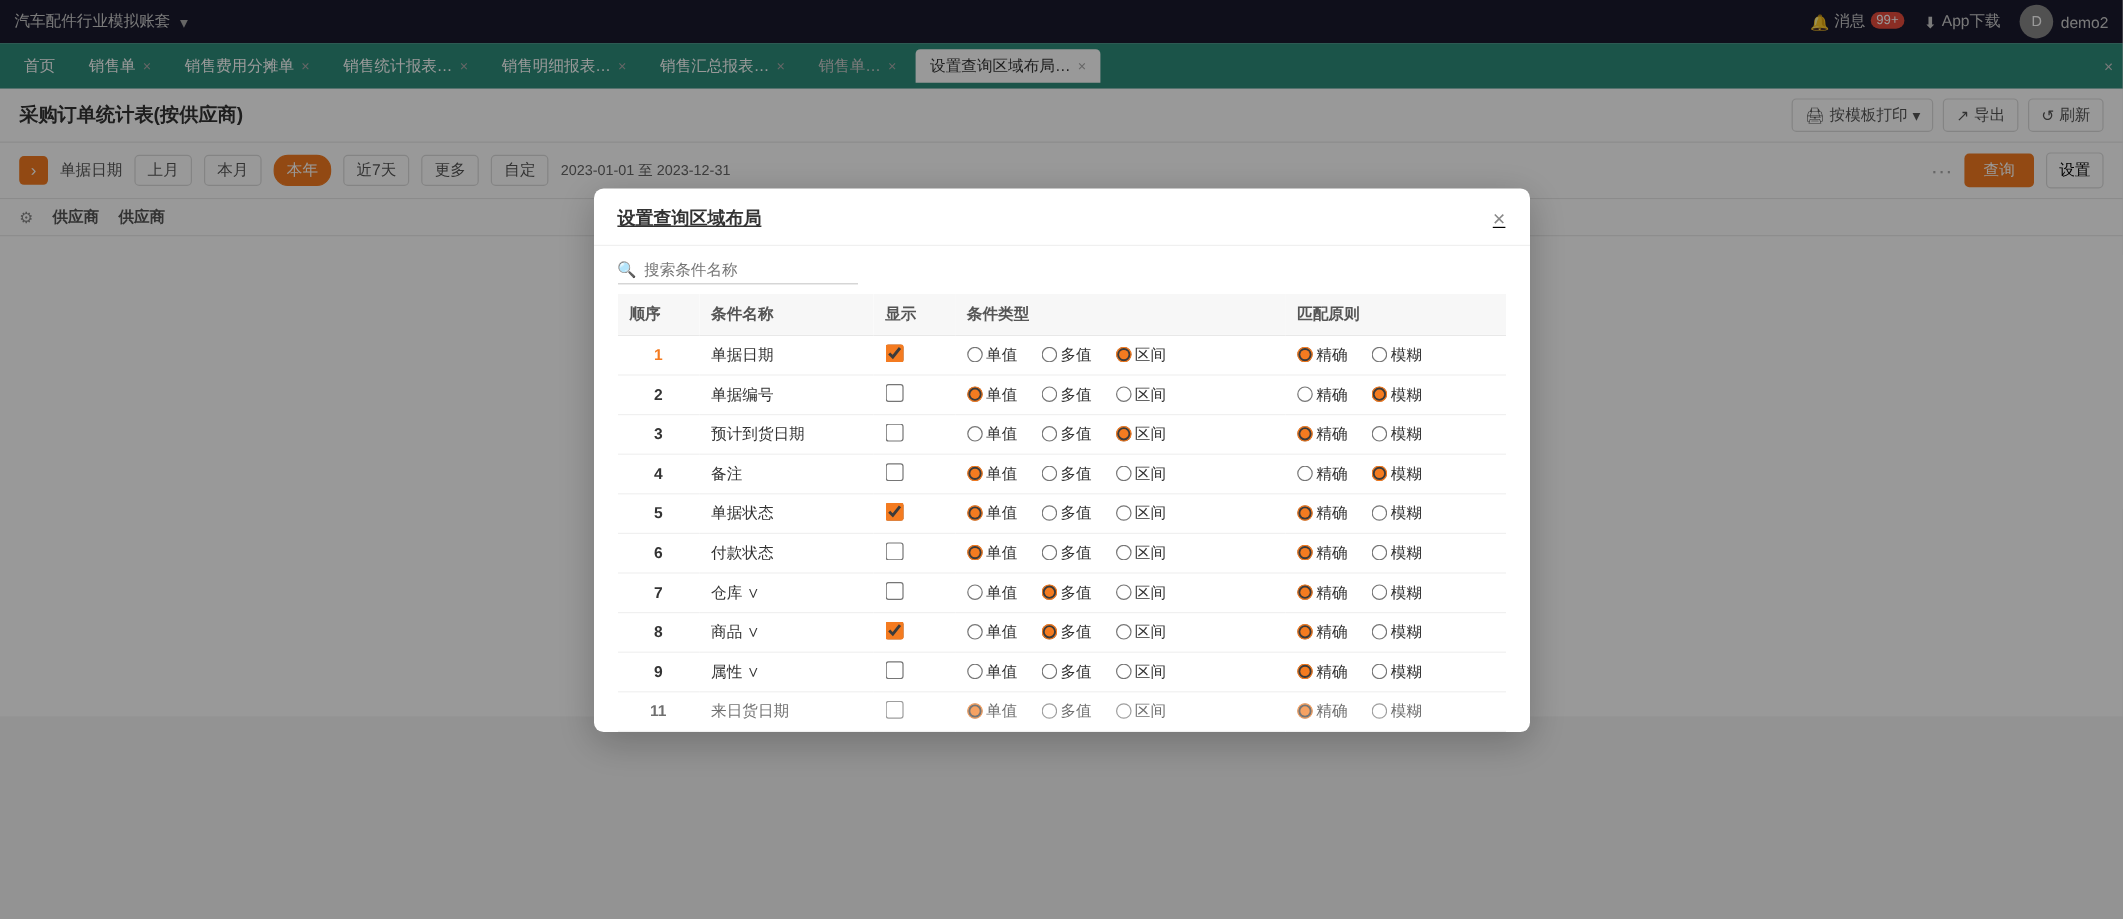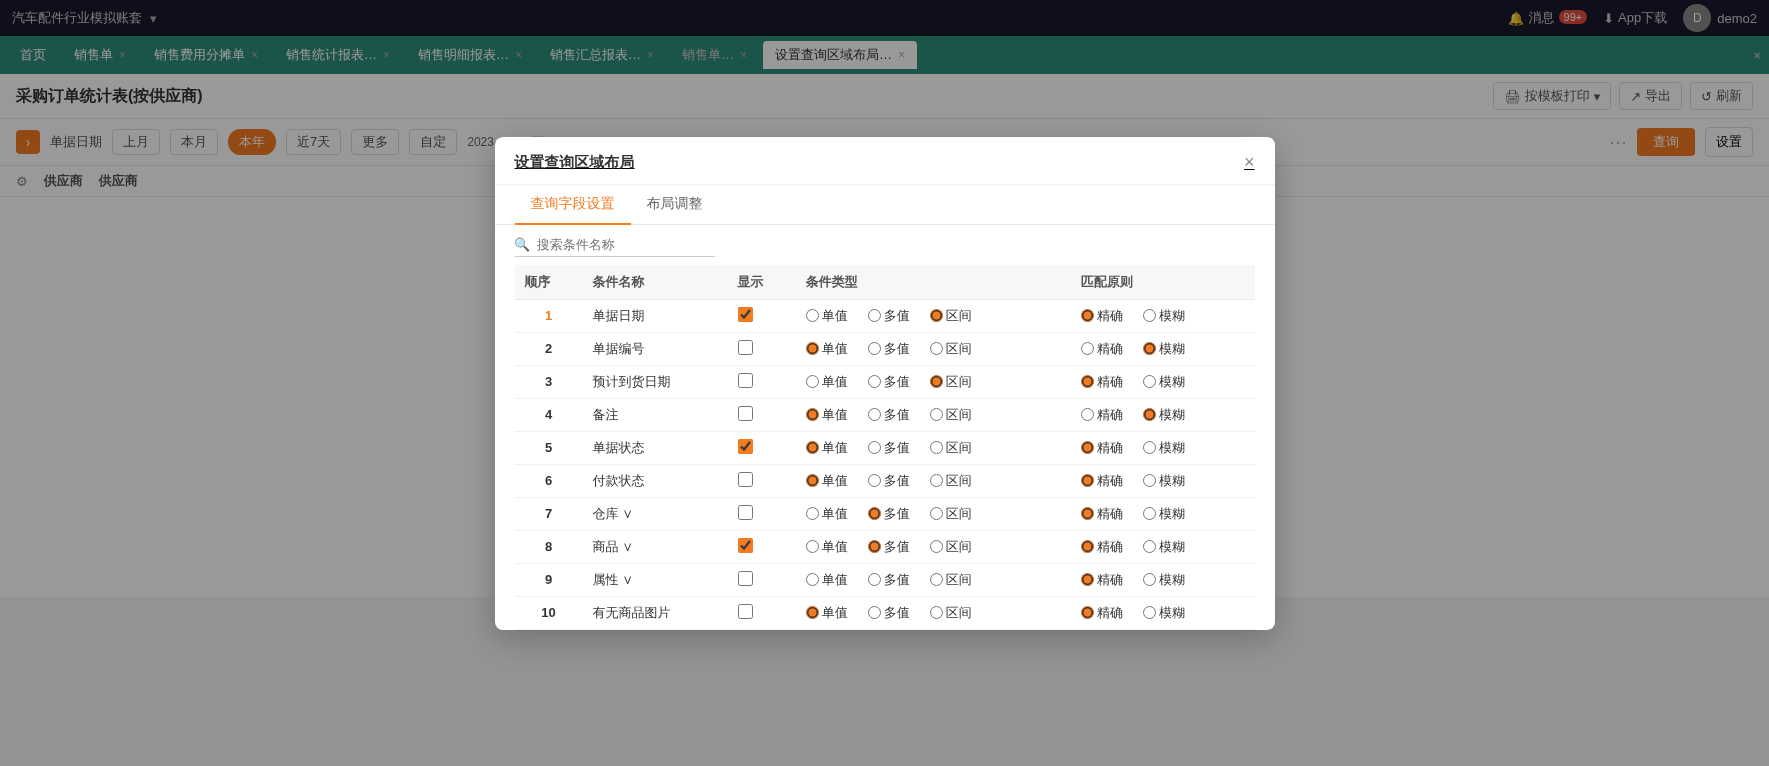--- a/index.html
+++ b/index.html
@@ -338,28 +338,20 @@
 </div>
 
 <div class="overlay">
   <div class="dialog">
 
     <div class="dialog-header">
       <span class="dialog-title">设置查询区域布局</span>
       <span class="dialog-close">×</span>
     </div>
 
-    <div class="dialog-tabs">
-      <div class="dialog-tab active">
-        <span>查询字段设置</span>
-      </div>
-      <div class="dialog-tab">
-        <span>布局调整</span>
-      </div>
-    </div>
 
     <div class="search-box">
       <span class="search-icon">🔍</span>
       <input type="text" placeholder="搜索条件名称" style="">
     </div>
 
     <div class="config-table">
       <table>
         <thead>
           <tr>
@@ -536,37 +528,37 @@
               </div>
             </td>
             <td>
               <div class="radio-group">
                 <label class="radio-item"><input type="radio" name="match9" checked="" style=""> 精确</label>
                 <label class="radio-item"><input type="radio" name="match9" style=""> 模糊</label>
               </div>
             </td>
           </tr>
 
-          <tr>
-            <td class="row-index dark">10</td>
-            <td>有无商品图片</td>
-            <td><input type="checkbox" style=""></td>
-            <td>
-              <div class="radio-group">
-                <label class="radio-item"><input type="radio" name="type10" checked="" style=""> 单值</label>
-                <label class="radio-item"><input type="radio" name="type10" style=""> 多值</label>
-                <label class="radio-item"><input type="radio" name="type10" style=""> 区间</label>
-              </div>
-            </td>
-            <td>
-              <div class="radio-group">
-                <label class="radio-item"><input type="radio" name="match10" checked="" style=""> 精确</label>
-                <label class="radio-item"><input type="radio" name="match10" style=""> 模糊</label>
-              </div>
-            </td>
-          </tr>
-
+
+          <tr style="opacity:0.7;">
+            <td class="row-index dark">11</td>
+            <td>来日货日期</td>
+            <td><input type="checkbox" style=""></td>
+            <td>
+              <div class="radio-group">
+                <label class="radio-item"><input type="radio" name="type11" checked="" style=""> 单值</label>
+                <label class="radio-item"><input type="radio" name="type11" style=""> 多值</label>
+                <label class="radio-item"><input type="radio" name="type11" style=""> 区间</label>
+              </div>
+            </td>
+            <td>
+              <div class="radio-group">
+                <label class="radio-item"><input type="radio" name="match11" checked="" style=""> 精确</label>
+                <label class="radio-item"><input type="radio" name="match11" style=""> 模糊</label>
+              </div>
+            </td>
+          </tr>
         </tbody>
       </table>
     </div>
 
   </div>
 </div>
 
 </body></html>

